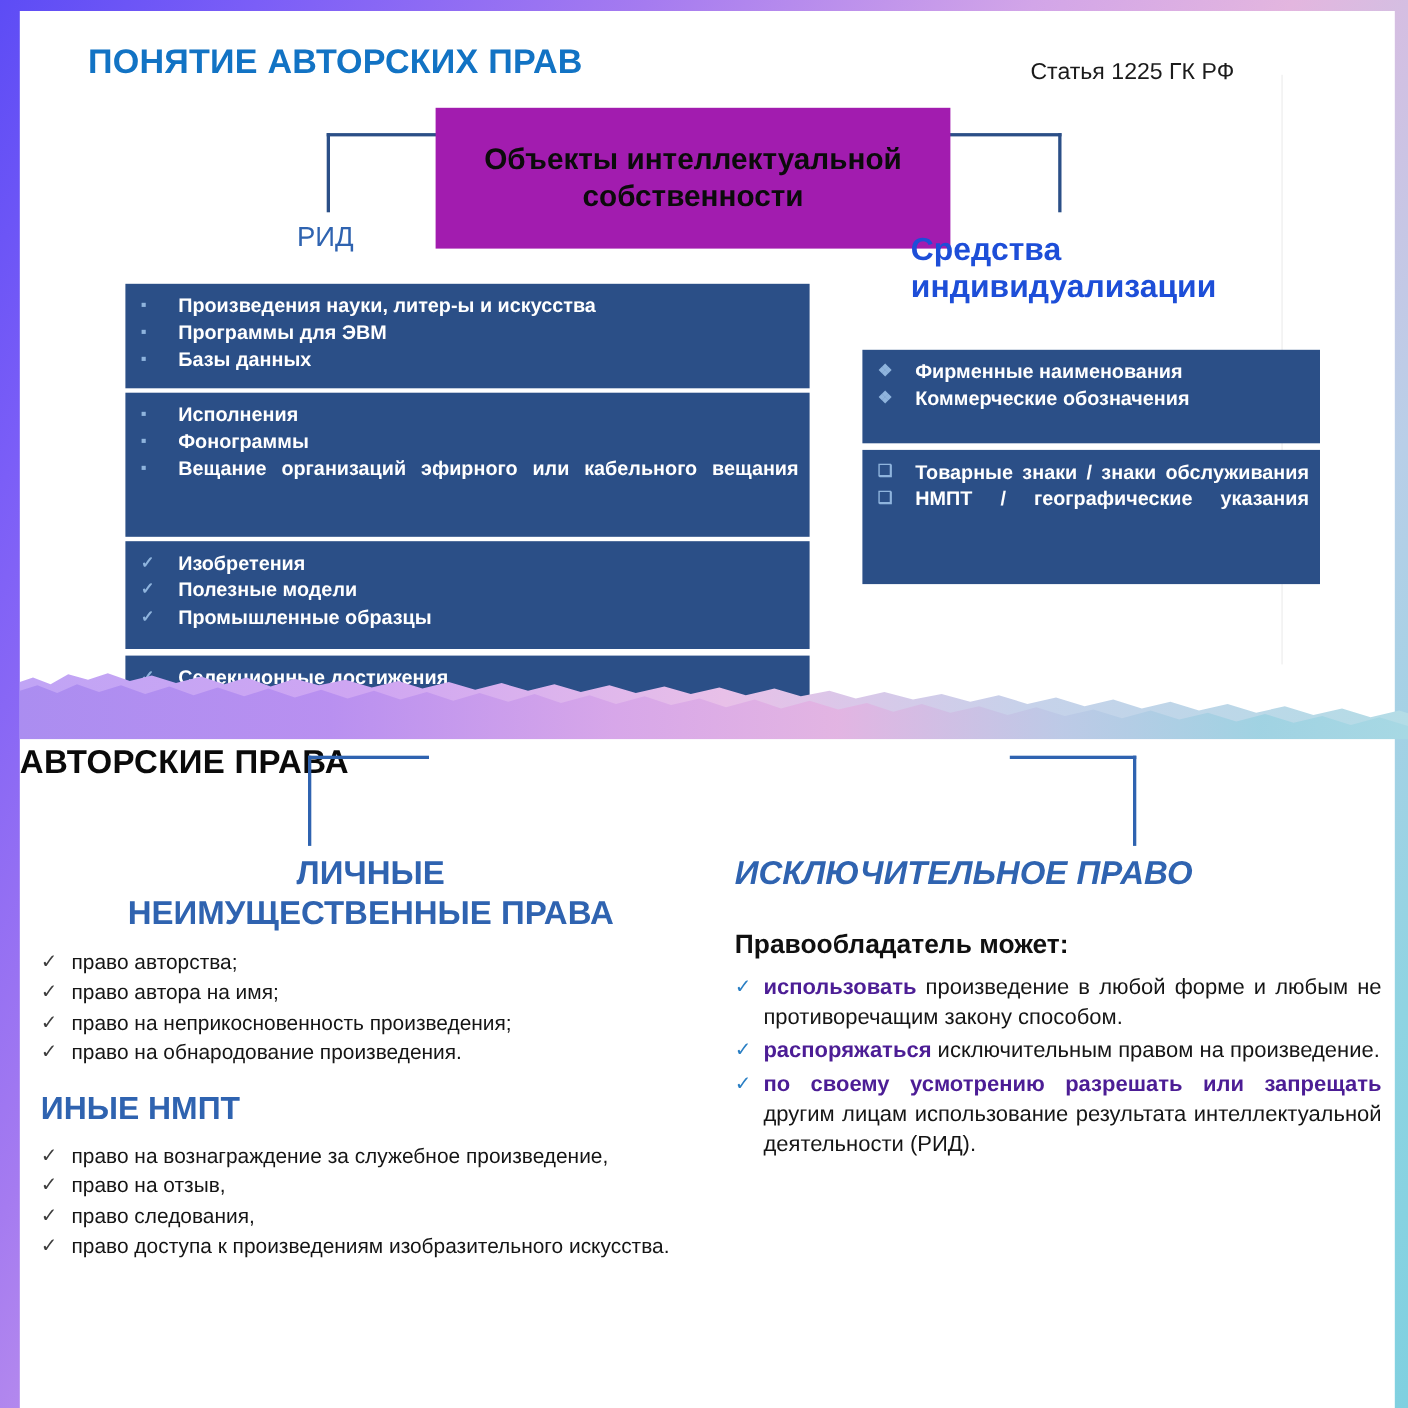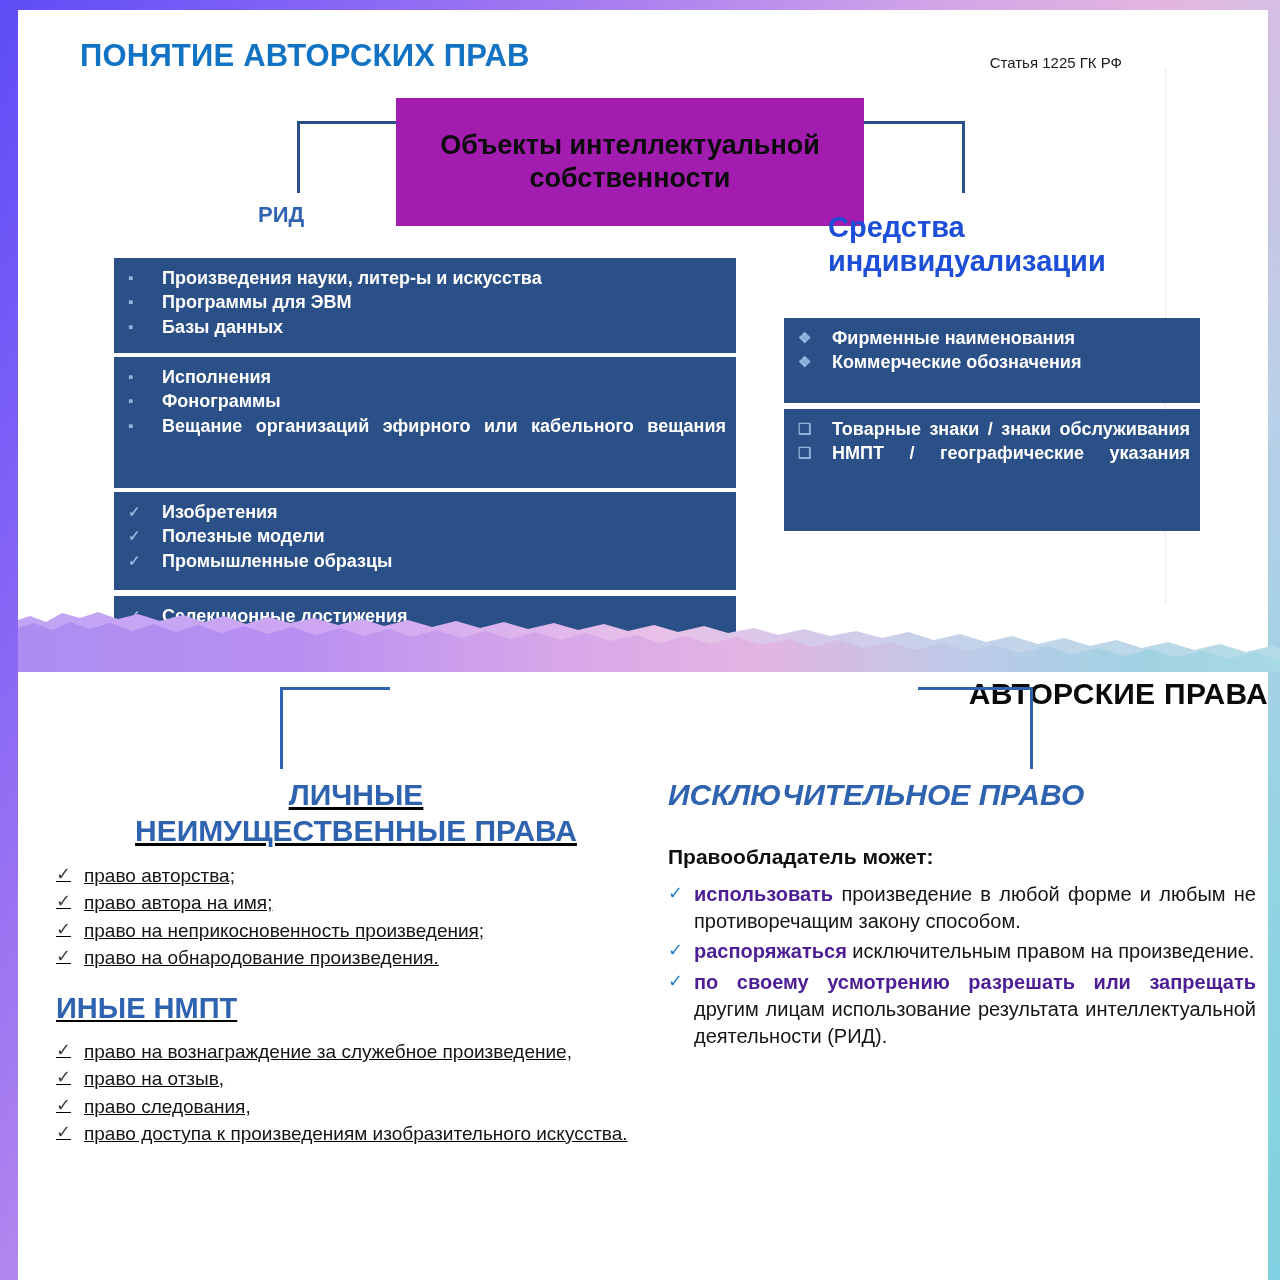--- a/index.html
+++ b/index.html
@@ -32,43 +32,43 @@
   
   .top-panel { position: absolute; left: 0; top: 0; width: 1156px; height: 620px; }
 
   .slide-title {
     position: absolute; left: 62px; top: 28px;
     font-size: 31px; font-weight: bold; letter-spacing: .2px;
     color: #1273c4;
   }
   .article-ref {
     position: absolute; right: 52px; top: 44px;
-    font-size: 15px; color: #1b1b1b;
+    font-size: 21px; color: #1b1b1b;
   }
 
   .central-box {
     position: absolute; left: 378px; top: 88px; width: 468px; height: 128px;
     background: #a21caf;
     display: flex; align-items: center; justify-content: center;
     text-align: center;
   }
   .central-box span {
     font-size: 27px; font-weight: bold; color: #0b0b0b; line-height: 1.22;
   }
 
   
   .conn { position: absolute; background: #2b4f87; }
   .conn-l-h { left: 279px; top: 111px; width: 102px; height: 3px; }
   .conn-l-v { left: 279px; top: 111px; width: 3px; height: 72px; }
   .conn-r-h { left: 845px; top: 111px; width: 102px; height: 3px; }
   .conn-r-v { left: 944px; top: 111px; width: 3px; height: 72px; }
 
   .lbl-rid {
-    position: absolute; left: 240px; top: 192px;
-    font-size: 22px; font-weight: bold; color: #2f63b0;
+    position: absolute; left: 252px; top: 192px;
+    font-size: 25px; font-weight: normal; color: #2f63b0;
   }
   .lbl-sredstva {
     position: absolute; left: 810px; top: 200px; width: 380px;
     text-align: left;
     font-size: 29px; font-weight: bold; color: #1d4ed8; line-height: 1.18;
   }
 
   
   .bluebox {
     position: absolute;
@@ -106,30 +106,30 @@
   .divider {
     position: absolute; left: 0; top: 592px; width: 1280px; height: 70px;
     z-index: 5;
   }
 
   
   .bottom-panel { position: absolute; left: 0; top: 655px; width: 1250px; height: 625px; }
 
   .ap-title {
     position: absolute; left: 0; top: 12px; width: 1250px;
-    text-align: right; font-size: 30px; font-weight: bold; color: #0a0a0a;
+    text-align: left; font-size: 30px; font-weight: bold; color: #0a0a0a;
     letter-spacing: .3px;
   }
   .bconn { position: absolute; background: #2f63b0; }
   .bconn-l-h { left: 262px; top: 22px; width: 110px; height: 3px; }
   .bconn-l-v { left: 262px; top: 22px; width: 3px; height: 82px; }
   .bconn-r-h { left: 900px; top: 22px; width: 115px; height: 3px; }
   .bconn-r-v { left: 1012px; top: 22px; width: 3px; height: 82px; }
 
-  .col-left  { position: absolute; left: 38px;  top: 112px; width: 600px; text-decoration: underline; }
+  .col-left  { position: absolute; left: 19px;  top: 112px; width: 600px; }
   .col-right { position: absolute; left: 650px; top: 112px; width: 588px; }
 
   .h-lichnye {
     text-align: center; font-size: 30px; font-weight: bold;
     color: #2f63b0; line-height: 1.2; width: 600px;
   }
   .h-isklyuch {
     font-size: 30px; font-weight: bold; color: #2f63b0; line-height: 1.2;
     white-space: nowrap;
     font-style: italic;
@@ -150,21 +150,21 @@
   ul.chk2 { list-style: none; margin-top: 2px; }
   ul.chk2 li {
     display: flex; align-items: flex-start;
     font-size: 20px; color: #151515; line-height: 1.36; margin: 3px 0;
   }
   ul.chk2 li .ck { flex: 0 0 26px; color: #2a7fc4; font-size: 18px; }
   ul.chk2 li .tx { flex: 1 1 auto; text-align: justify; text-align-last: left; }
   .kw { color: #4c1d95; font-weight: bold; }
 
   .lead {
-    font-size: 21px; font-weight: bold; color: #101010; margin-bottom: 12px;
+    font-size: 24px; font-weight: bold; color: #101010; margin-bottom: 12px;
   }
   .closing {
     font-size: 21px; font-weight: bold; color: #101010; line-height: 1.32;
     margin-top: 4px; text-align: justify; text-align-last: left;
   }
 </style>
 </head>
 <body>
 
 <div class="frame"></div>

